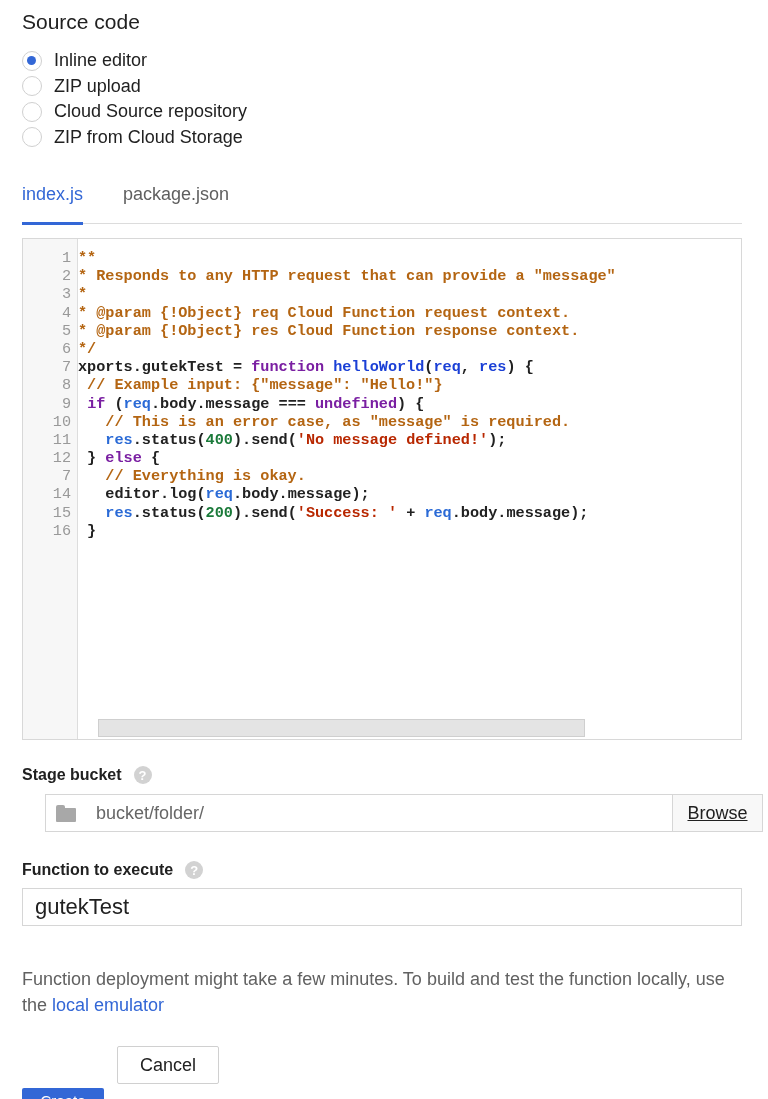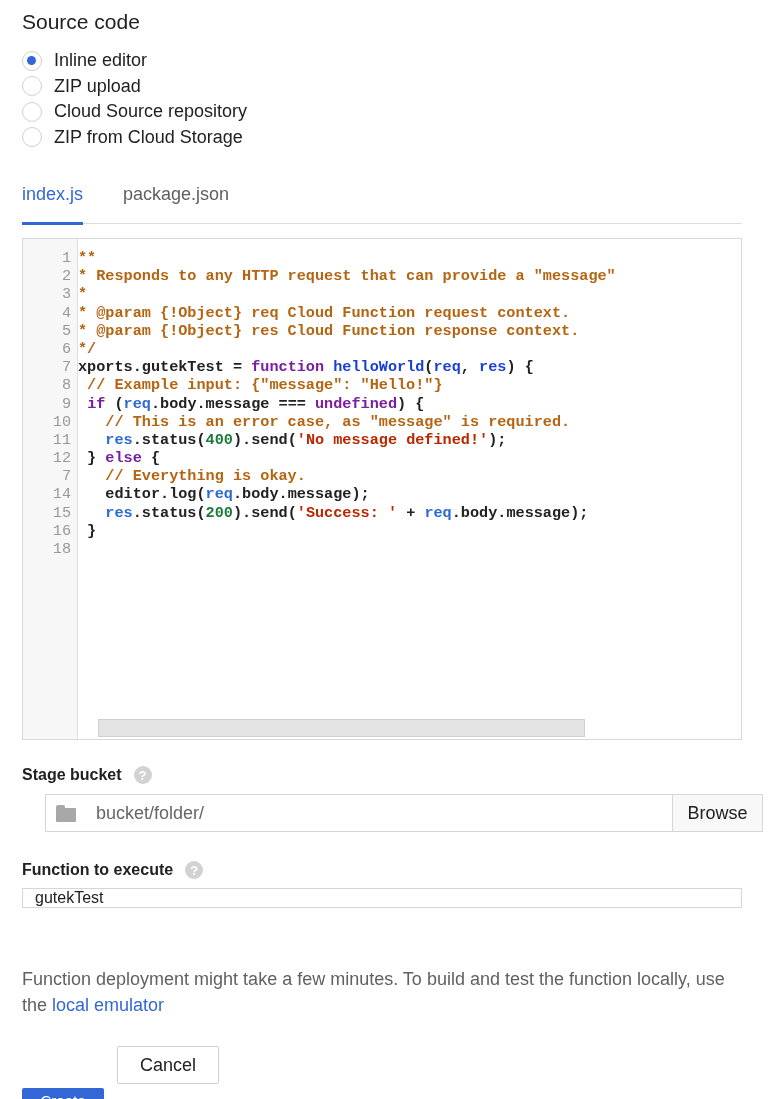--- a/index.html
+++ b/index.html
@@ -36,23 +36,23 @@
 
   .field-label { position: absolute; left: 22px; font-size: 16px; font-weight: bold; color: #212121; display: flex; align-items: center; }
   .help { width: 18px; height: 18px; border-radius: 50%; background: #d2d2d2; color: #fff; font-size: 13px; font-weight: bold; display: inline-flex; align-items: center; justify-content: center; margin-left: 12px; cursor: pointer; }
 
   .bucket-field { position: absolute; left: 22px; top: 794px; width: 718px; height: 38px; border: 1px solid #d6d6d6; display: flex; background: #fff; margin-left: 23px; }
   .bucket-input { flex: 1; display: flex; align-items: center; padding-left: 10px; cursor: text; }
   .folder-icon { width: 22px; height: 17px; position: relative; margin-right: 18px; }
   .folder-icon::before { content: ""; position: absolute; left: 0; top: 0; width: 9px; height: 4px; background: #a8a8a8; border-radius: 2px 2px 0 0; }
   .folder-icon::after { content: ""; position: absolute; left: 0; top: 3px; width: 20px; height: 14px; background: #a8a8a8; border-radius: 1px; }
   .bucket-value { font-size: 18px; color: #666; }
-  .browse-btn { width: 90px; border-left: 1px solid #d6d6d6; background: #f8f8f8; display: flex; align-items: center; justify-content: center; font-size: 18px; color: #212121; cursor: pointer; }
+  .browse-btn { width: 90px; border-left: 1px solid #d6d6d6; background: #f8f8f8; display: flex; align-items: center; justify-content: center; font-size: 18px; color: #212121; cursor: pointer; text-decoration: underline; }
 
-  .func-field { position: absolute; left: 22px; top: 888px; width: 720px; height: 20px; border: 1px solid #d6d6d6; display: flex; align-items: center; padding-left: 12px; font-size: 16px; color: #212121; background: #fff; }
+  .func-field { position: absolute; left: 22px; top: 888px; width: 720px; height: 38px; border: 1px solid #d6d6d6; display: flex; align-items: center; padding-left: 12px; font-size: 22px; color: #212121; background: #fff; }
 
   .note { position: absolute; left: 22px; top: 967px; width: 720px; font-size: 18px; color: #616161; line-height: 25.5px; }
   .note a { color: #3367d6; text-decoration: none; cursor: pointer; }
 
   .create-btn { position: absolute; left: 22px; top: 1044px; width: 82px; height: 25px; background: #3367d6; color: #fff; border-radius: 2px; font-size: 15px; display: flex; align-items: center; justify-content: center; cursor: pointer; margin-top: 44px; }
   .cancel-btn { position: absolute; left: 117px; top: 1046px; width: 102px; height: 38px; background: #fff; border: 1px solid #d0d0d0; border-radius: 2px; color: #212121; font-size: 18px; display: flex; align-items: center; justify-content: center; cursor: pointer; }
 </style>
 </head>
 <body>
 
@@ -94,21 +94,20 @@
       <div class="line"><span class="ln">7</span><span class="code"><span class="c-plain">xports.gutekTest = </span><span class="c-kw">function</span><span class="c-plain"> </span><span class="c-fn">helloWorld</span><span class="c-plain">(</span><span class="c-fn">req</span><span class="c-plain">, </span><span class="c-fn">res</span><span class="c-plain">) {</span></span></div>
       <div class="line"><span class="ln">8</span><span class="code"><span class="c-comment"> // Example input: {"message": "Hello!"}</span></span></div>
       <div class="line"><span class="ln">9</span><span class="code"><span class="c-plain"> </span><span class="c-kw">if</span><span class="c-plain"> (</span><span class="c-var">req</span><span class="c-plain">.body.message === </span><span class="c-kw">undefined</span><span class="c-plain">) {</span></span></div>
       <div class="line"><span class="ln">10</span><span class="code"><span class="c-comment">   // This is an error case, as "message" is required.</span></span></div>
       <div class="line"><span class="ln">11</span><span class="code"><span class="c-plain">   </span><span class="c-var">res</span><span class="c-plain">.status(</span><span class="c-num">400</span><span class="c-plain">).send(</span><span class="c-str">'No message defined!'</span><span class="c-plain">);</span></span></div>
       <div class="line"><span class="ln">12</span><span class="code"><span class="c-plain"> } </span><span class="c-kw">else</span><span class="c-plain"> {</span></span></div>
       <div class="line"><span class="ln">7</span><span class="code"><span class="c-comment">   // Everything is okay.</span></span></div>
       <div class="line"><span class="ln">14</span><span class="code"><span class="c-plain">   editor.log(</span><span class="c-var">req</span><span class="c-plain">.body.message);</span></span></div>
       <div class="line"><span class="ln">15</span><span class="code"><span class="c-plain">   </span><span class="c-var">res</span><span class="c-plain">.status(</span><span class="c-num">200</span><span class="c-plain">).send(</span><span class="c-str">'Success: '</span><span class="c-plain"> + </span><span class="c-var">req</span><span class="c-plain">.body.message);</span></span></div>
       <div class="line"><span class="ln">16</span><span class="code"><span class="c-plain"> }</span></span></div>
-      <div class="line"><span class="ln">18</span><span class="code"><span class="c-plain"></span></span></div>
     </div>
   <div class="hscroll"></div>
 </div>
 
 <div class="field-label" style="top:766px;">
   <span>Stage bucket</span>
   <span class="help">?</span>
 </div>
 
 <div class="bucket-field">

